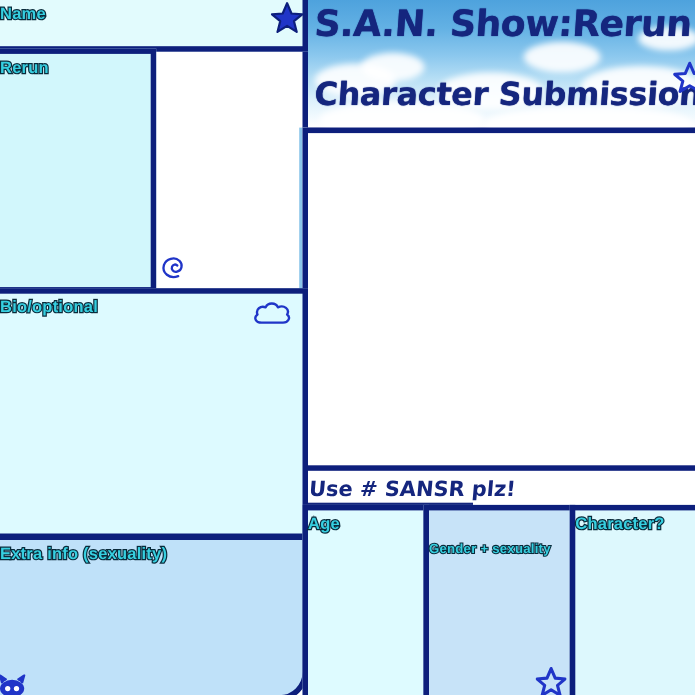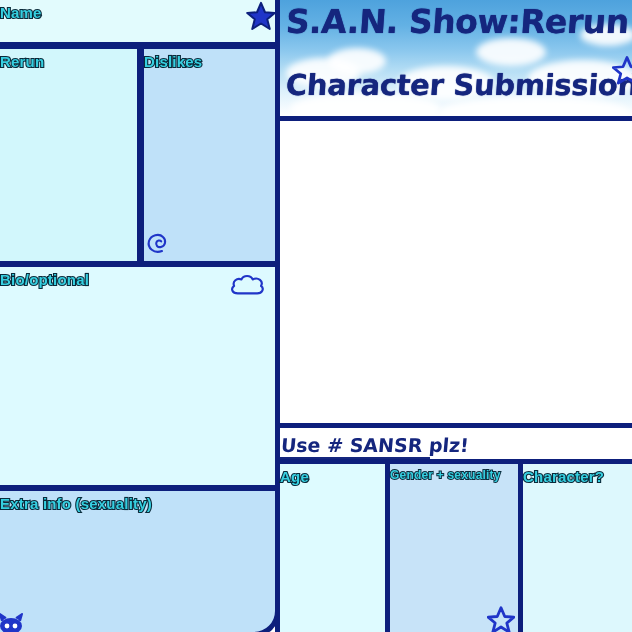--- a/index.html
+++ b/index.html
@@ -36,20 +36,21 @@
     font-weight: bold;
     font-size: 15px;
     letter-spacing: 0.2px;
     color: #36cfe0;
     -webkit-text-stroke: 2.2px #0a2a3a;
     paint-order: stroke fill;
     white-space: nowrap;
   }
   .panel-label.small {
     font-size: 12px;
+    margin-top: 24px;
     -webkit-text-stroke: 1.9px #0a2a3a;
   }
 
   
   #panel-name {
     left: -5px; top: -5px; width: 285px; height: 52px;
     background: #e2fbfd;
   }
   #panel-likes {
     left: -5px; top: 44px; width: 147px; height: 222px;
@@ -191,23 +192,20 @@
     <span class="panel-label">Name</span>
     <svg class="doodle" id="doodle-star-name" viewBox="0 0 24 24">
       <path d="M12 1.5 L15.2 9 L23 9.6 L17 14.6 L19 22.4 L12 18 L5 22.4 L7 14.6 L1 9.6 L8.8 9 Z" fill="#2035c8" stroke="#0d1f7c" stroke-width="1.6" stroke-linejoin="round"></path>
     </svg>
   </div>
 
   <div class="panel" id="panel-likes">
     <span class="panel-label">Rerun</span>
   </div>
 
-  <div class="panel" id="panel-dislikes">
-    <span class="panel-label">Dislikes</span>
-  </div>
 
   <svg class="doodle" id="doodle-spiral" viewBox="0 0 26 26">
     <path d="M17 20 C9 23 2 17 4 10 C6 4 14 2 18 6 C21.5 9.2 20.5 15 16 16 C12.6 16.8 10.4 14 11.4 11.4 C12.2 9.3 15 8.8 16.2 10.4" fill="none" stroke="#2035c8" stroke-width="2.1" stroke-linecap="round"></path>
   </svg>
 
   <div class="panel" id="panel-bio">
     <span class="panel-label">Bio/optional</span>
   </div>
 
   <svg class="doodle" id="doodle-cloud" viewBox="0 0 40 28">

